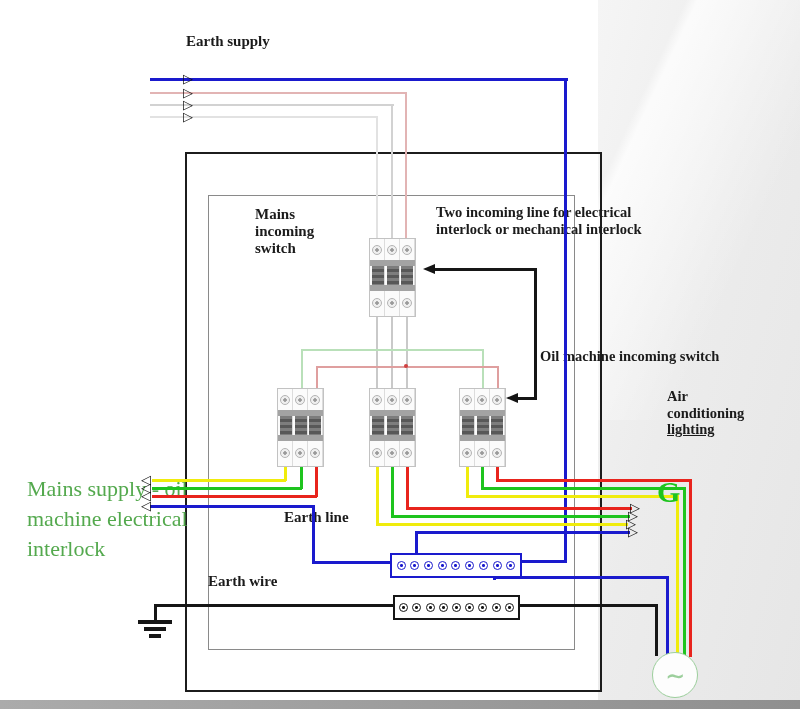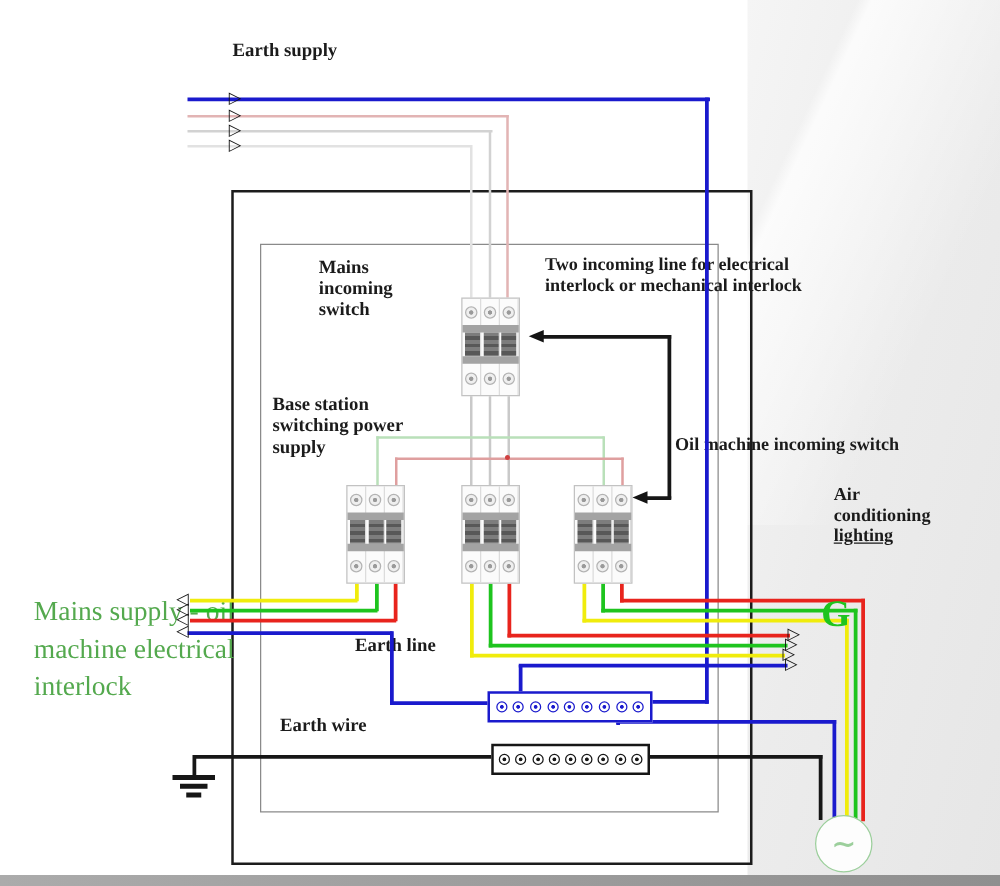--- a/index.html
+++ b/index.html
@@ -67,29 +67,28 @@
 <div id="canvas">
   <div class="bg-right"></div>
   <div class="sheen"></div>
 
   <div class="box outer-box"></div>
   <div class="box inner-box"></div>
 
   <div class="label" style="left:186px;top:33px;">Earth supply</div>
   <div class="label small" style="left:436px;top:204px;width:250px;">Two incoming line for electrical interlock or mechanical interlock</div>
   <div class="label" style="left:255px;top:206px;width:95px;">Mains incoming switch</div>
-  <div class="label" style="left:218px;top:316px;width:140px;">Base station switching power supply</div>
   <div class="label small" style="left:667px;top:388px;width:92px;">
     <span>Air conditioning</span><br>
     <span class="underl">lighting</span>
   </div>
   <div class="label small" style="left:540px;top:348px;width:240px;">Oil machine incoming switch</div>
   <div class="green-note" style="left:27px;top:474px;width:212px;">Mains supply - oil machine electrical interlock</div>
   <div class="label" style="left:284px;top:509px;">Earth line</div>
-  <div class="label" style="left:224px;top:573px;">Earth wire</div>
+  <div class="label" style="left:208px;top:573px;">Earth wire</div>
   <div class="g-letter" style="left:657px;top:477px;">G</div>
 
   <div class="hline thin faint" style="left: 150px; top: 92px; width: 257px; background-color: rgb(226, 180, 180);"></div>
   <div class="vline thin faint" style="left: 405px; top: 92px; height: 147px; background-color: rgb(226, 180, 180);"></div>
   <div class="hline thin faint" style="left: 150px; top: 104px; width: 244px; background-color: rgb(210, 210, 210);"></div>
   <div class="vline thin faint" style="left: 391px; top: 104px; height: 135px; background-color: rgb(210, 210, 210);"></div>
   <div class="hline thin faint" style="left: 150px; top: 116px; width: 227px; background-color: rgb(226, 226, 226);"></div>
   <div class="vline thin faint" style="left: 376px; top: 116px; height: 123px; background-color: rgb(226, 226, 226);"></div>
 
   <div class="vline thin faint" style="left: 376px; top: 312px; height: 76px; background-color: rgb(201, 201, 201);"></div>

